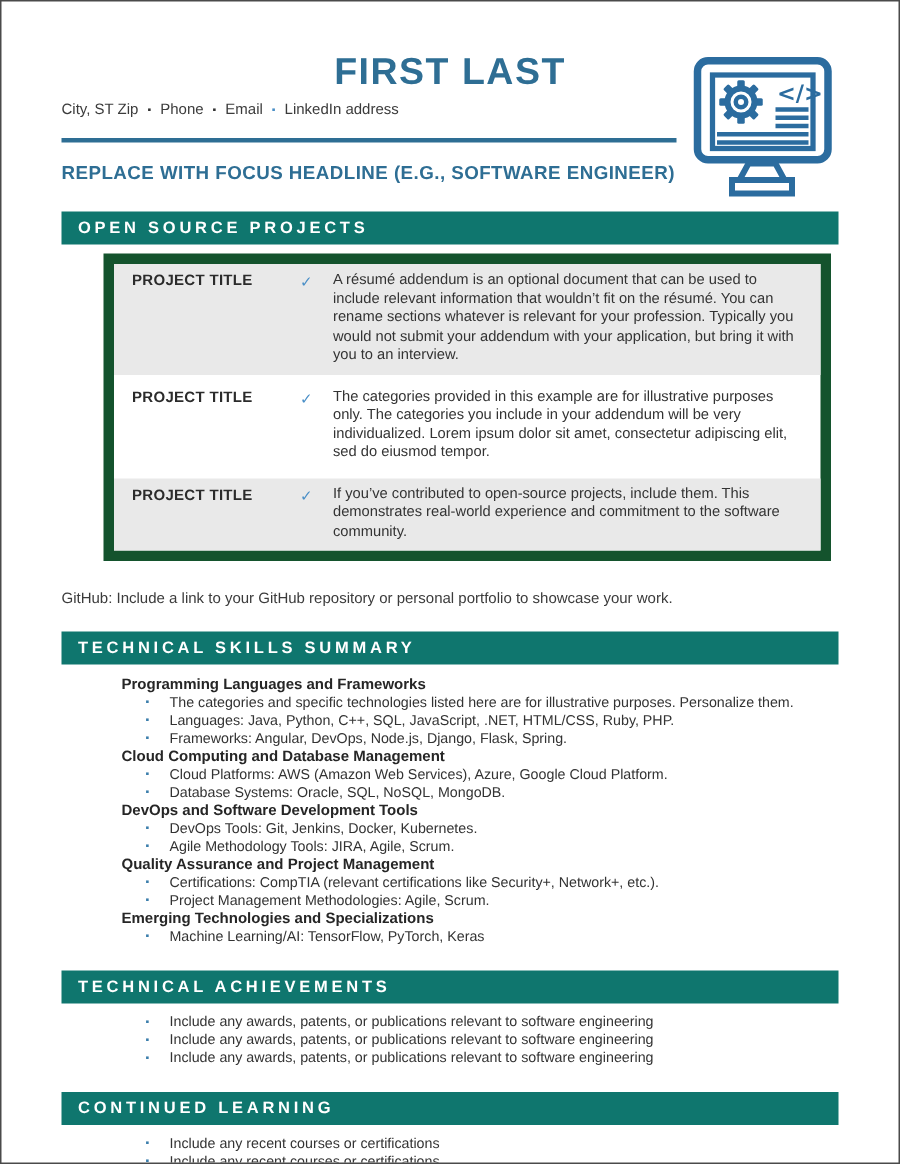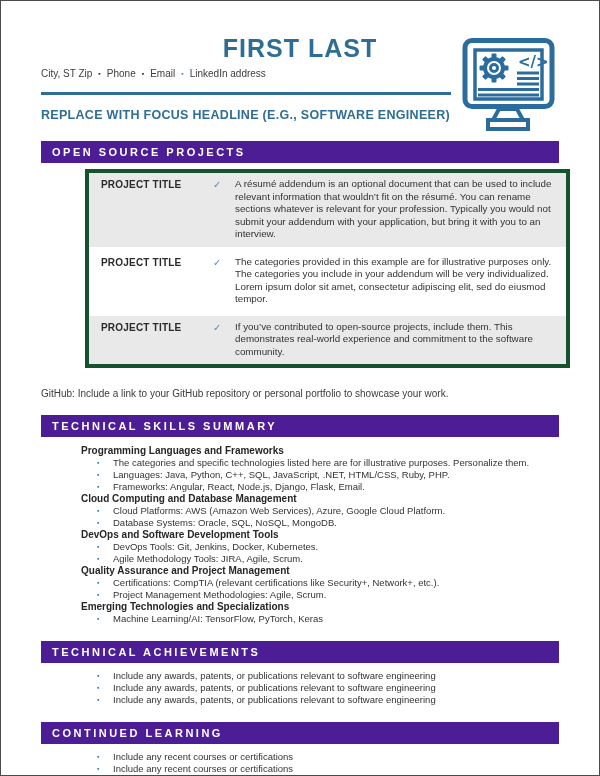--- a/index.html
+++ b/index.html
@@ -11,29 +11,29 @@
   
   .name{margin-top:35px;font-size:25px;font-weight:bold;color:#2E6E94;letter-spacing:1px;line-height:1;text-align:center;}
   .contact{margin-top:7px;font-size:10px;color:#3b3b3b;display:flex;align-items:center;}
   .sep{font-size:7px;margin:0 6px;color:#333;line-height:10px;}
   .sep.accent{color:#4A8FC7;}
   .rule{margin-top:13px;width:410px;height:3px;background:#2E6E94;}
   .headline{margin-top:13px;font-size:12.5px;font-weight:bold;color:#2E6E94;letter-spacing:0.3px;}
   .logo{position:absolute;top:36px;right:43px;width:95px;height:96px;}
 
   
-  .bar{background:#4c1d95;color:#fff;font-weight:bold;font-size:11px;letter-spacing:2.5px;
+  .bar{background:#0f766e;color:#fff;font-weight:bold;font-size:11px;letter-spacing:2.5px;
        padding:5px 11px;line-height:12px;}
   #bar-open{margin-top:19px;}
   #bar-skills{margin-top:15px;}
   #bar-ach{margin-top:16px;}
   #bar-learn{margin-top:16px;}
 
   
-  .otable{margin:6px 0 0 44px;width:485px;border:4px solid #14532d;box-sizing:border-box;background:#fff;}
+  .otable{margin:6px 0 0 28px;width:485px;border:7px solid #14532d;box-sizing:border-box;background:#fff;}
   .orow{display:flex;padding:5px 10px 6px 12px;}
   .orow.gray{background:#E9E9E9;}
   .orow + .orow{margin-top:4px;}
   .cell-title{width:112px;flex:none;font-size:10px;font-weight:bold;color:#2b2b2b;letter-spacing:0.2px;padding-top:1px;}
   .cell-check{width:22px;flex:none;color:#4A8FC7;font-size:10px;padding-top:1px;}
   .cell-text{flex:1;font-size:9.8px;line-height:12.5px;color:#333;}
 
   .footnote{margin-top:20px;font-size:10px;color:#3b3b3b;line-height:12px;}
 
   
@@ -92,21 +92,21 @@
       <div class="li">
         <span class="blt">▪</span>
         <span class="li-text">The categories and specific technologies listed here are for illustrative purposes. Personalize them.</span>
       </div>
       <div class="li">
         <span class="blt">▪</span>
         <span class="li-text">Languages: Java, Python, C++, SQL, JavaScript, .NET, HTML/CSS, Ruby, PHP.</span>
       </div>
       <div class="li">
         <span class="blt">▪</span>
-        <span class="li-text">Frameworks: Angular, React, Node.js, Django, Flask, Email.</span>
+        <span class="li-text">Frameworks: Angular, DevOps, Node.js, Django, Flask, Spring.</span>
       </div>
 
       <div class="group-h">Cloud Computing and Database Management</div>
       <div class="li">
         <span class="blt">▪</span>
         <span class="li-text">Cloud Platforms: AWS (Amazon Web Services), Azure, Google Cloud Platform.</span>
       </div>
       <div class="li">
         <span class="blt">▪</span>
         <span class="li-text">Database Systems: Oracle, SQL, NoSQL, MongoDB.</span>

